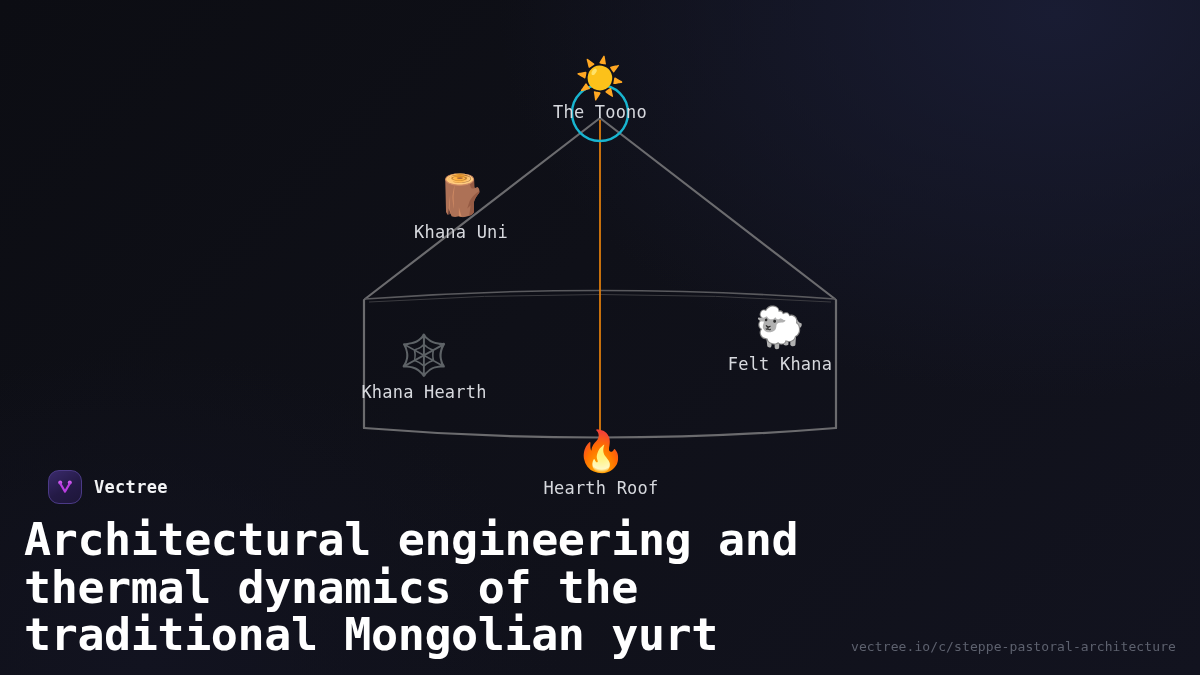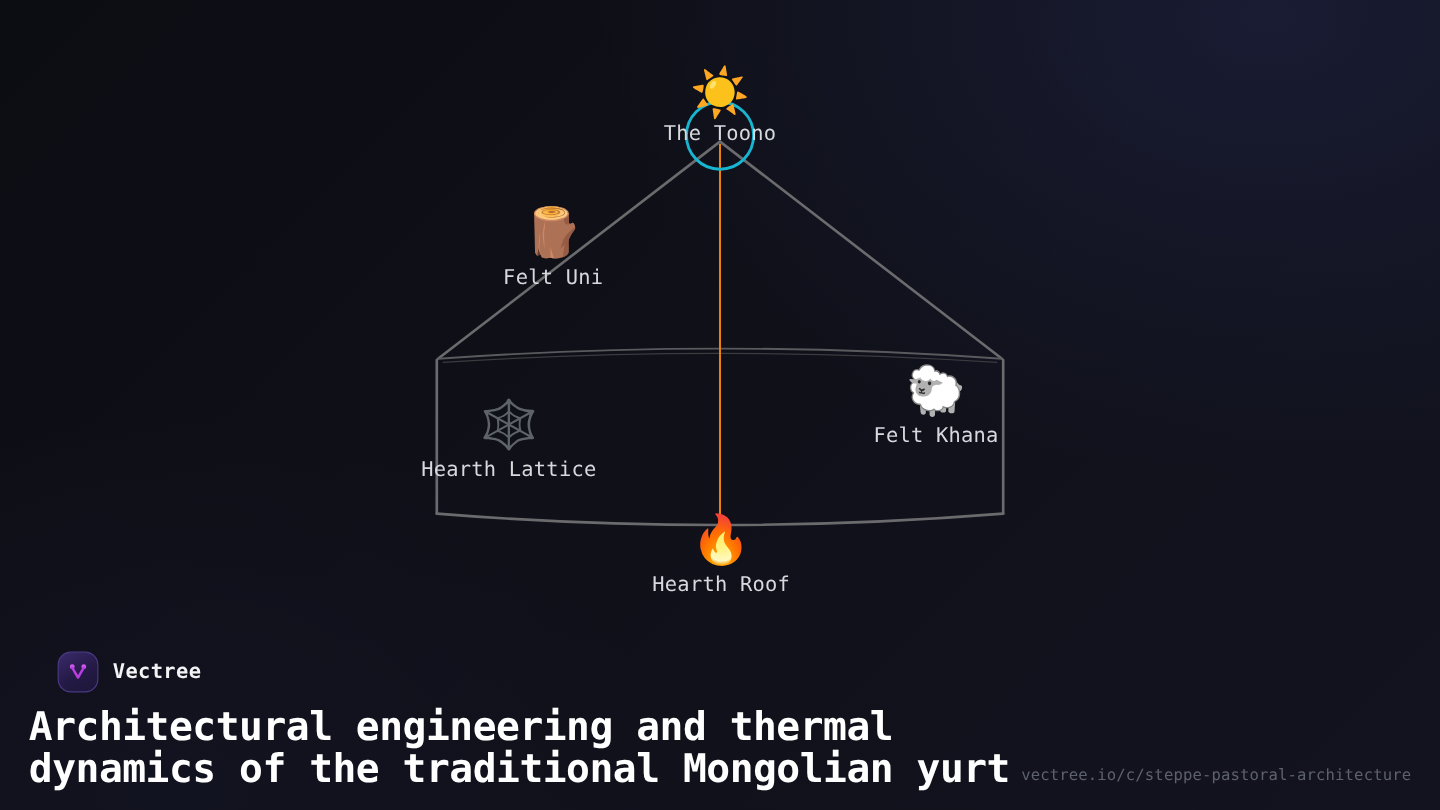--- a/index.html
+++ b/index.html
@@ -69,21 +69,21 @@
   }
   #brand-name {
     font-family:"DejaVu Sans Mono", monospace;
     font-size:17px;
     font-weight:bold;
     color:#f2f3f5;
     letter-spacing:0.3px;
   }
   #headline {
     font-family:"DejaVu Sans Mono", monospace;
-    font-size:33px;
+    font-size:45px;
     font-weight:bold;
     line-height:1.06;
     color:#ffffff;
     letter-spacing:-0.4px;
     max-width:820px;
   }
   #url {
     position:absolute;
     right:24px;
     bottom:21px;
@@ -120,26 +120,26 @@
       <circle cx="600" cy="113" r="28" fill="none" stroke="#18b5d0" stroke-width="2.4"></circle>
     </svg>
 
     <div class="node" style="left:600px; top:90px;">
       <div class="node-emoji" style="font-size:40px;">☀️</div>
       <div class="node-label" style="margin-top:4px;">The Toono</div>
     </div>
 
     <div class="node" style="left:461px; top:208px;">
       <div class="node-emoji" style="font-size:40px;">🪵</div>
-      <div class="node-label">Felt Uni</div>
+      <div class="node-label">Khana Uni</div>
     </div>
 
     <div class="node" style="left:424px; top:368px;">
       <div class="node-emoji" style="font-size:40px;">🕸️</div>
-      <div class="node-label">Hearth Lattice</div>
+      <div class="node-label">Khana Hearth</div>
     </div>
 
     <div class="node" style="left:780px; top:340px;">
       <div class="node-emoji" style="font-size:40px;">🐑</div>
       <div class="node-label">Felt Khana</div>
     </div>
 
     <div class="node" style="left:601px; top:464px;">
       <div class="node-emoji" style="font-size:40px;">🔥</div>
       <div class="node-label">Hearth Roof</div>

